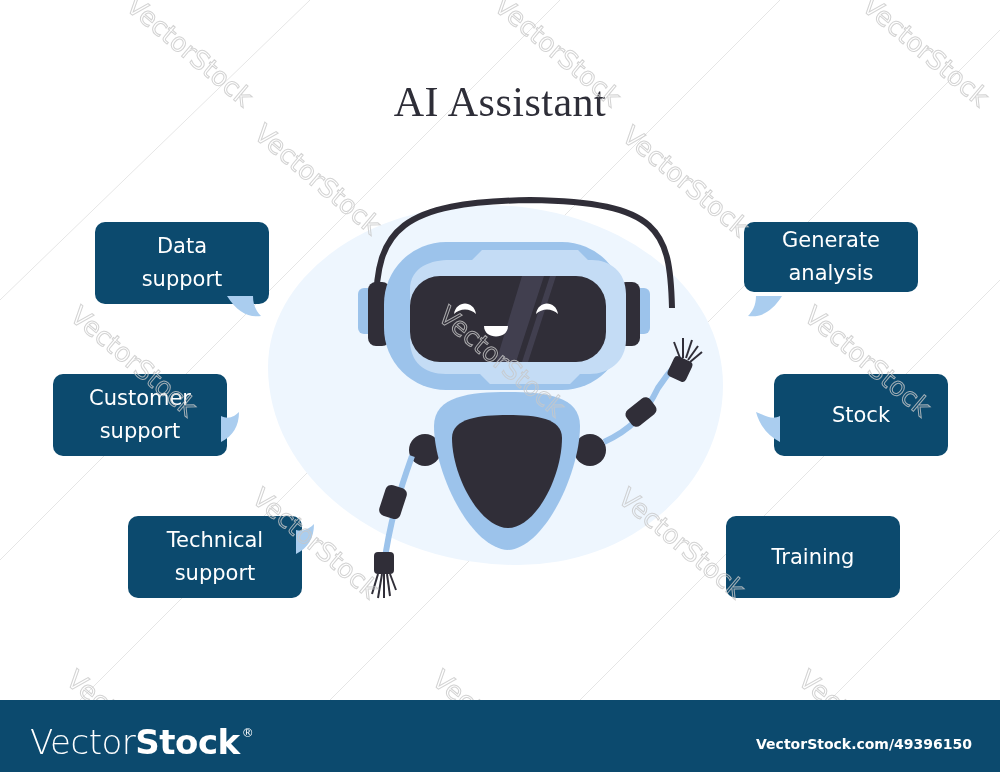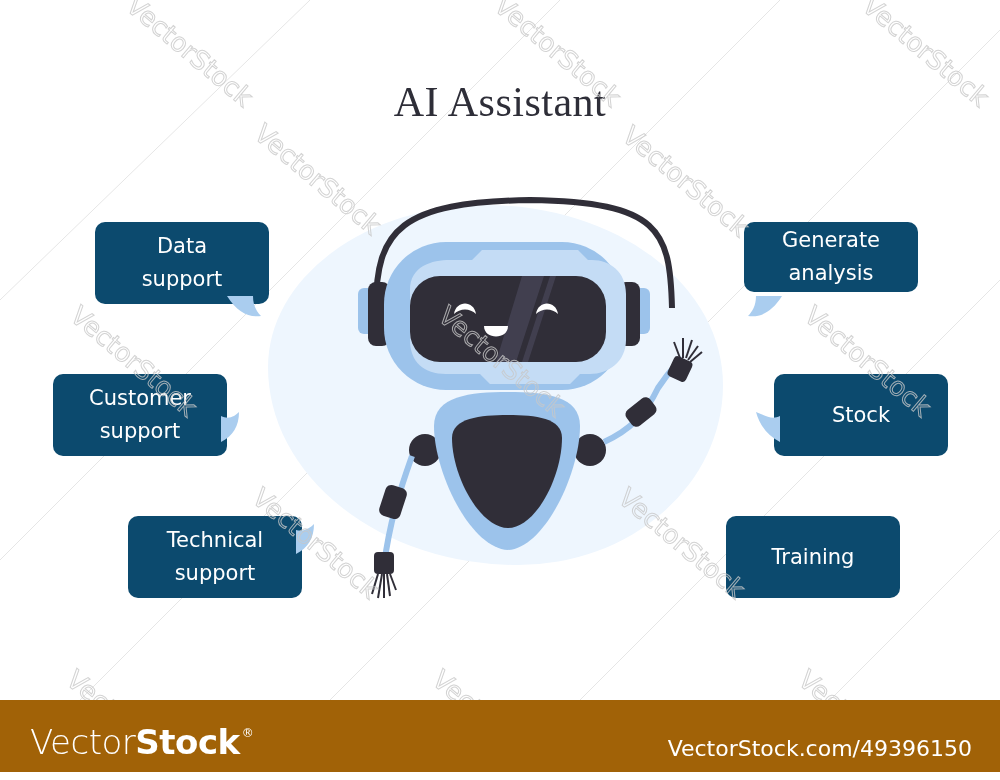--- a/index.html
+++ b/index.html
@@ -3,26 +3,26 @@
 <meta charset="utf-8">
 <style>
   html, body { margin:0; padding:0; }
   body { width:1000px; height:780px; position:relative; background:#ffffff; overflow:hidden; font-family:"DejaVu Sans", sans-serif; }
   .canvas { position:absolute; left:0; top:0; width:1000px; height:700px; background:#fff; overflow:hidden; }
   .title { position:absolute; left:0; width:1000px; top:78px; text-align:center; font-size:42px; color:#2e2e38; letter-spacing:0.5px; font-family:Liberation Serif, serif; }
   .blob { position:absolute; left:268px; top:205px; width:455px; height:360px; background:#eef6fe; border-radius:48% 52% 45% 55% / 45% 50% 50% 55%; }
   .bubble { position:absolute; background:#0c4a6e; border-radius:10px; color:#ffffff; font-size:21px; line-height:33px; text-align:center; display:flex; align-items:center; justify-content:center; flex-direction:column; }
   .bubble svg.tail { position:absolute; }
   .wm { position:absolute; color:transparent; -webkit-text-stroke:1px #c8c8c8; font-size:26px; font-family:"DejaVu Sans", sans-serif; transform:rotate(40deg); transform-origin:left top; white-space:nowrap; opacity:0.8; pointer-events:none; }
-  .footer { position:absolute; left:0; top:700px; width:1000px; height:72px; background:#a16207; }
+  .footer { position:absolute; left:0; top:700px; width:1000px; height:72px; background:#0c4a6e; }
   .footer-logo { position:absolute; left:30px; top:22px; color:#ffffff; font-size:34px; letter-spacing:-0.5px; }
   .footer-logo .light { font-weight:300; }
   .footer-logo .bold { font-weight:bold; }
   .footer-logo sup { font-size:12px; vertical-align:top; position:relative; top:4px; margin-left:2px; }
-  .footer-id { position:absolute; right:28px; top:36px; color:#ffffff; font-size:22px; }
+  .footer-id { position:absolute; right:28px; top:36px; color:#ffffff; font-size:14px;font-weight:bold; }
   .lines { position:absolute; left:0; top:0; }
 </style>
 </head>
 <body>
 
 <div class="canvas">
 
   <svg class="lines" width="1000" height="700">
     <g stroke="#e6e6e6" stroke-width="1">
       <line x1="0" y1="300" x2="310" y2="0"></line>

